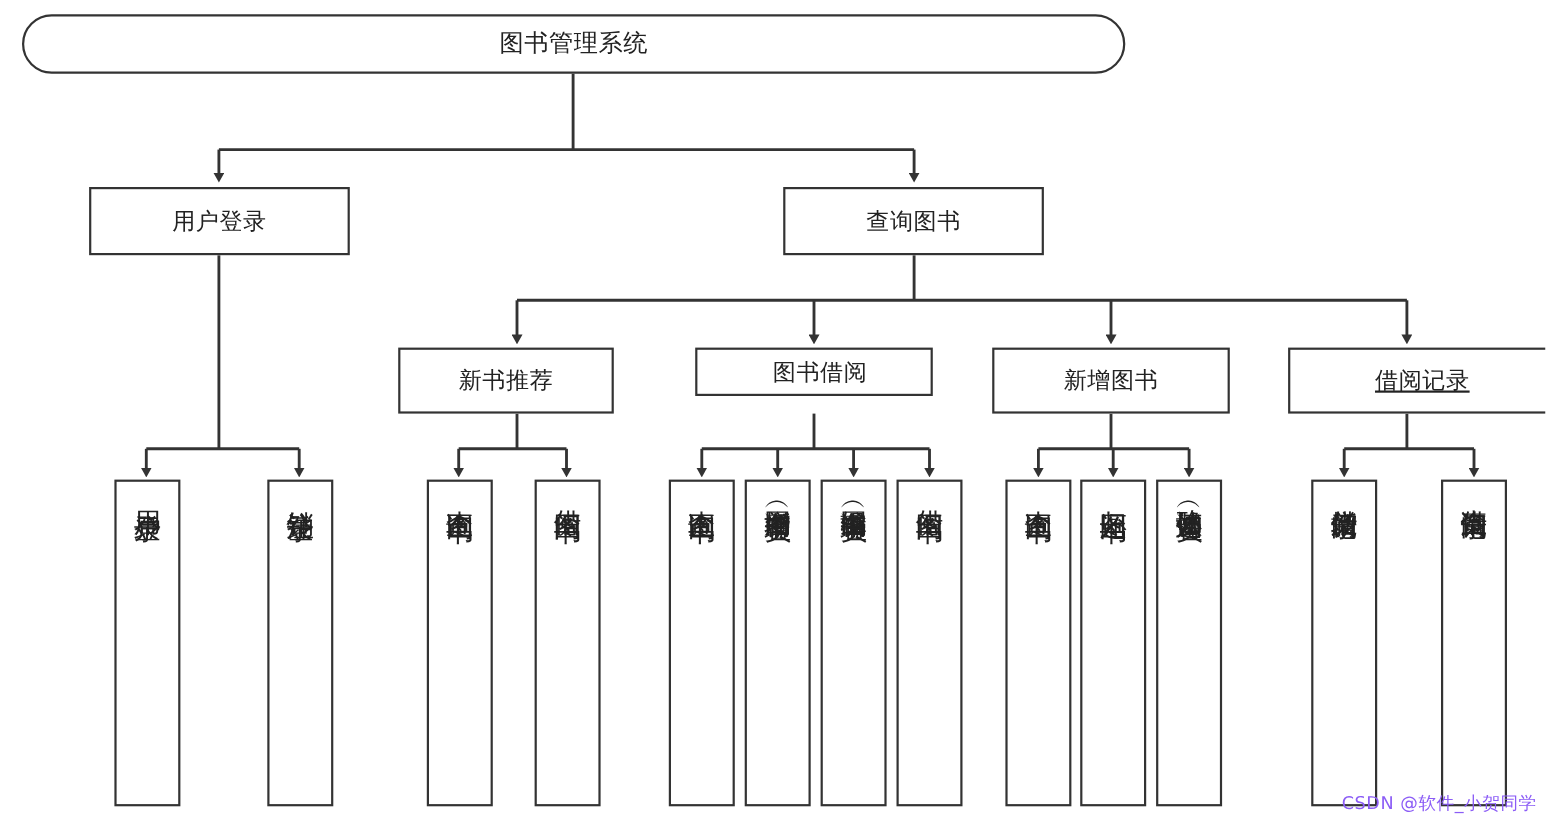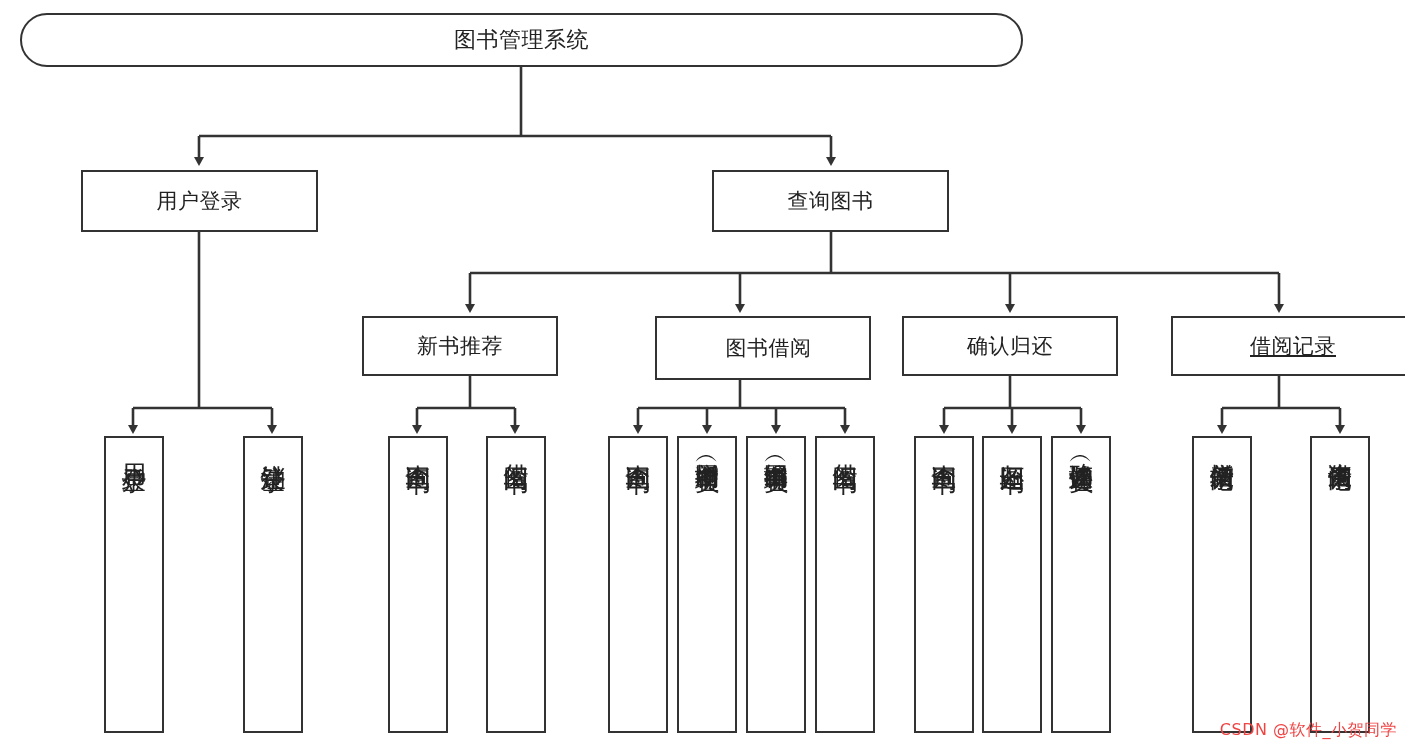--- a/index.html
+++ b/index.html
@@ -66,21 +66,21 @@
   }
   .node.vert.tall-text .label {
     font-size: 24px;
     letter-spacing: 1px;
   }
   #watermark {
     position: absolute;
     right: 8px;
     bottom: 6px;
     font-size: 16px;
-    color: #ef4444;
+    color: #8b5cf6;
     white-space: nowrap;
     letter-spacing: 0.5px;
   }
 </style>
 </head>
 <body>
 
 <div id="diagram-root">
 
   <svg id="edge-layer" viewBox="0 0 1405 747" xmlns="http://www.w3.org/2000/svg">
@@ -142,26 +142,26 @@
   </div>
 
   <div class="node horiz" style="left:712px; top:170px; width:237px; height:62px;">
     <span class="label">查询图书</span>
   </div>
 
   <div class="node horiz" style="left:362px; top:316px; width:196px; height:60px;">
     <span class="label">新书推荐</span>
   </div>
 
-  <div class="node horiz" style="left:655px; top:316px; width:216px; height:64px;padding-left:11px;">
+  <div class="node horiz" style="left:632px; top:316px; width:216px; height:44px;padding-left:11px;">
     <span class="label">图书借阅</span>
   </div>
 
   <div class="node horiz" style="left:902px; top:316px; width:216px; height:60px;">
-    <span class="label">确认归还</span>
+    <span class="label">新增图书</span>
   </div>
 
   <div class="node horiz" style="left:1171px; top:316px; width:244px; height:60px;text-decoration:underline;">
     <span class="label">借阅记录</span>
   </div>
 
   <div class="node vert" style="left:104px; top:436px; width:60px; height:297px;">
     <span class="label">用户登录</span>
   </div>
 

